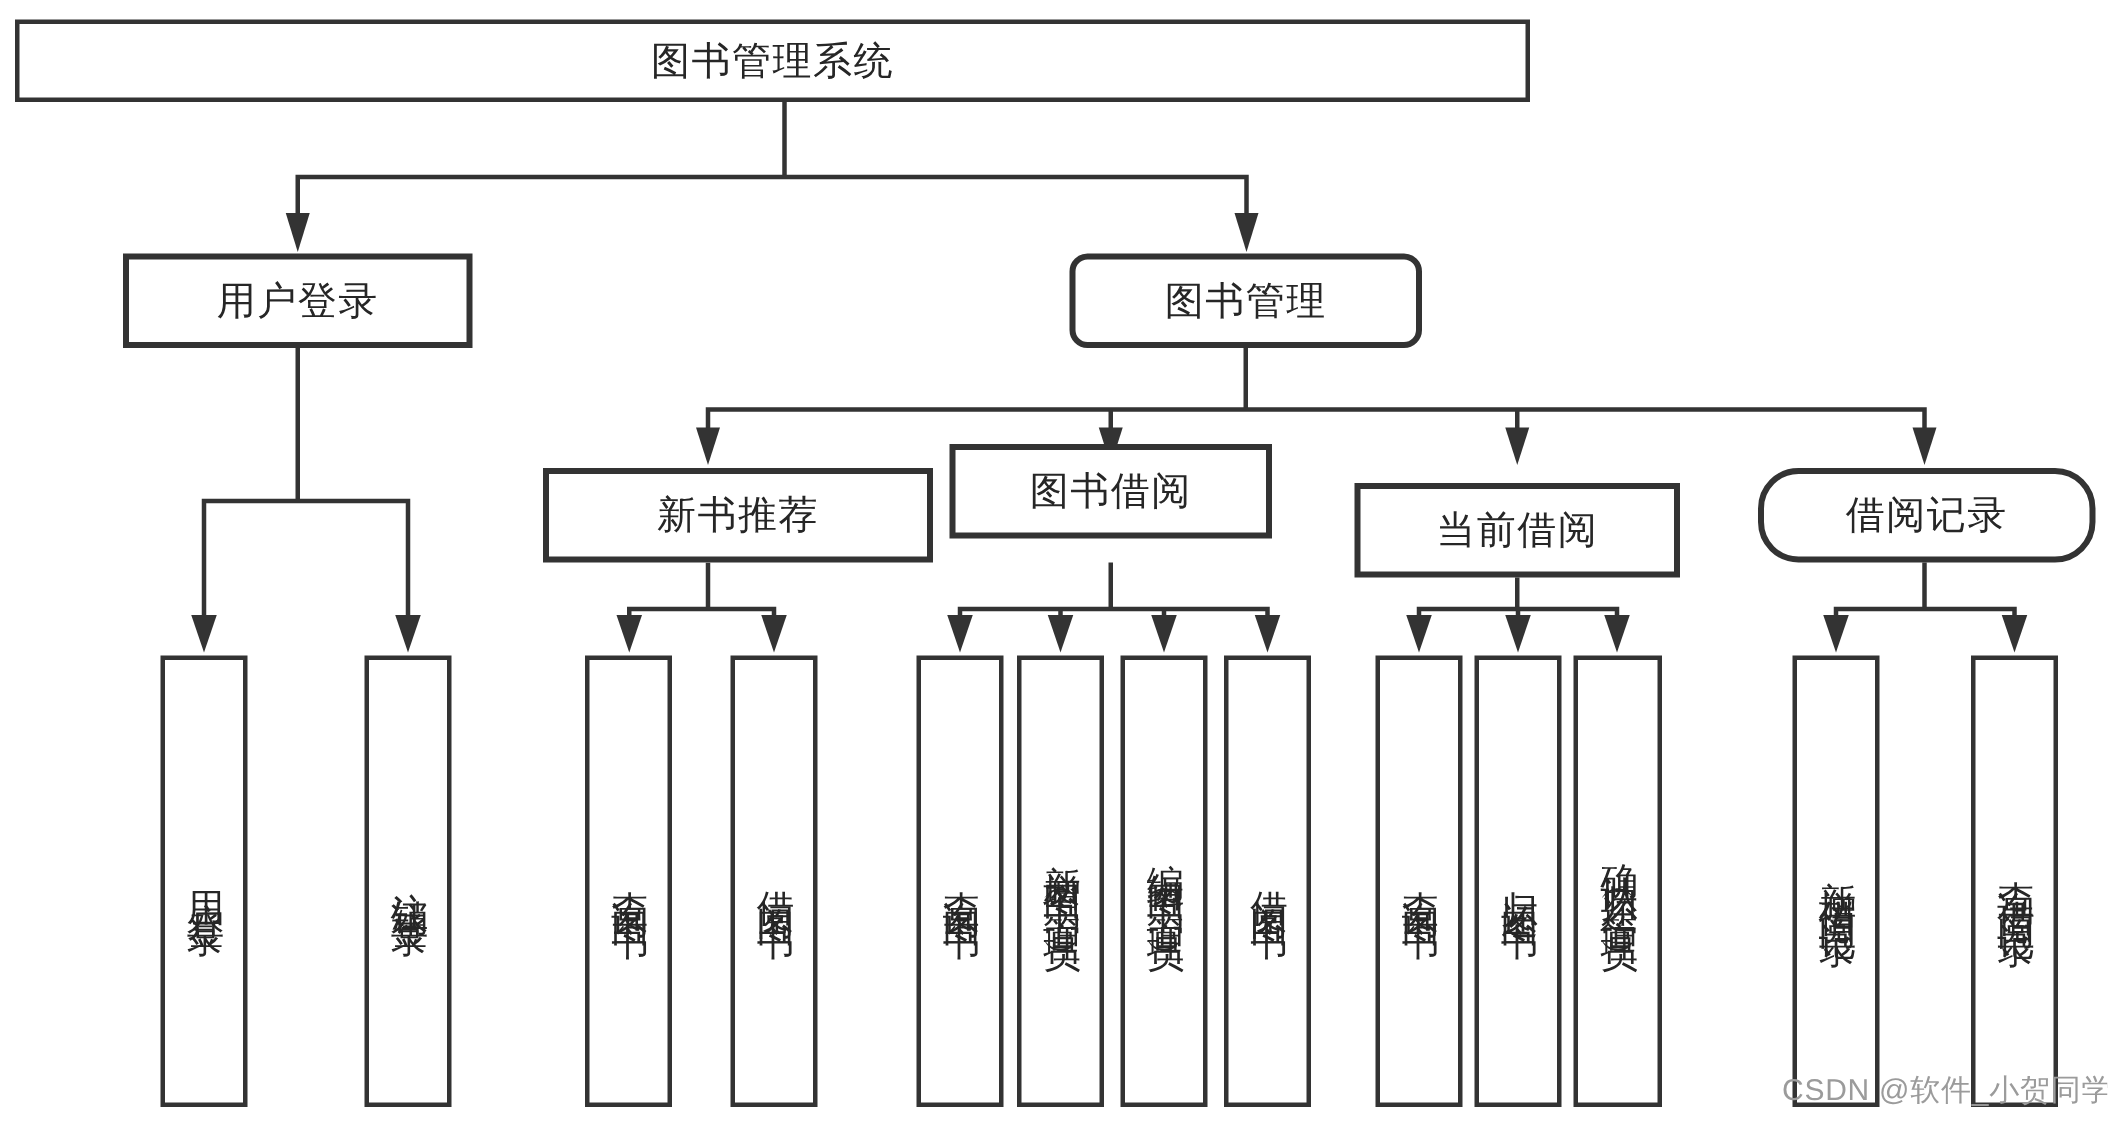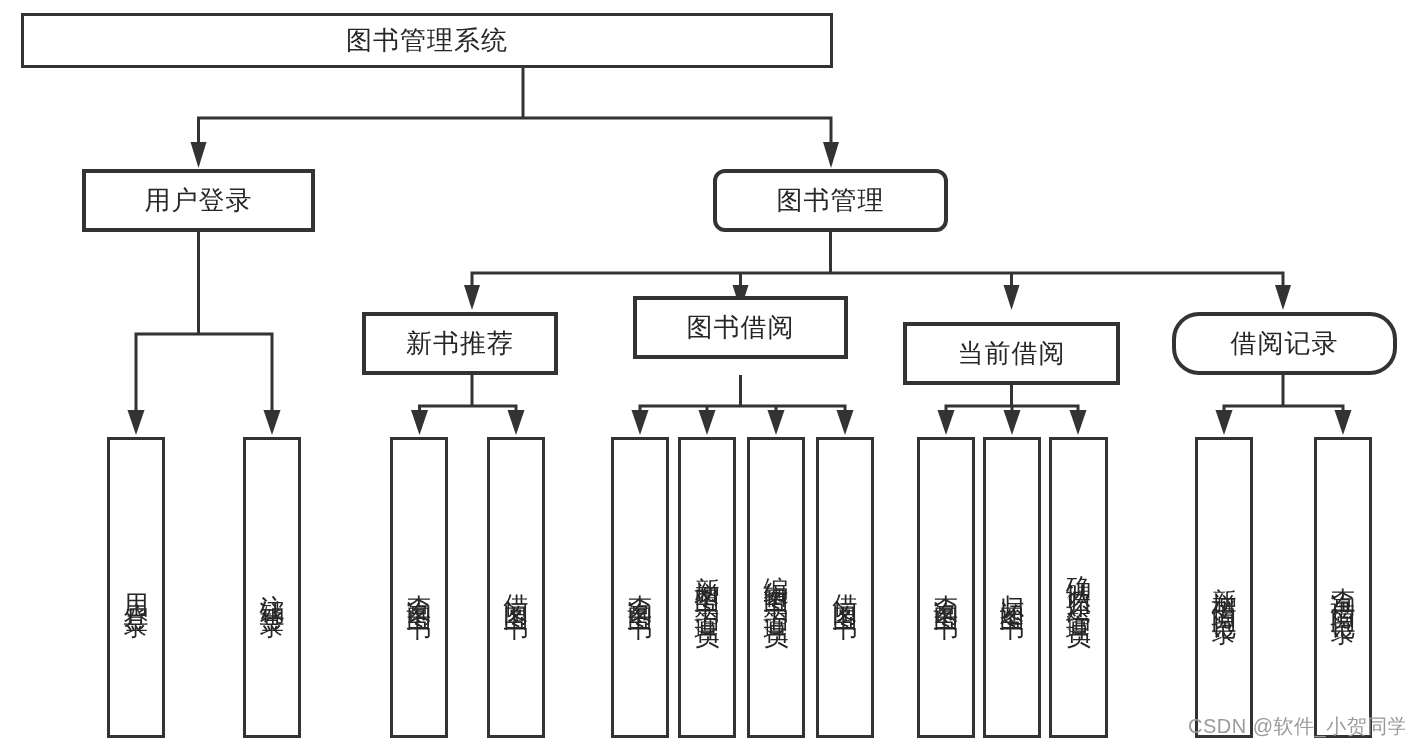--- a/index.html
+++ b/index.html
@@ -14,24 +14,24 @@
   .node{
     position:absolute;z-index:2;
     background:#ffffff;
     border:3px solid #333333;
     box-sizing:border-box;
     display:flex;align-items:center;justify-content:center;
     font-size:26px;color:#262626;letter-spacing:1px;
     white-space:nowrap;
   }
   .lvl2,.lvl3{border-width:4px;}
-  .root{left:21px;top:13px;width:812px;height:55px;}
+  .root{left:10px;top:13px;width:1010px;height:55px;}
   .b-user{left:82px;top:169px;width:233px;height:63px;}
   .b-book{left:713px;top:169px;width:235px;height:63px;border-radius:12px;}
-  .g-recommend{left:362px;top:312px;width:196px;height:63px;align-items:center;}
+  .g-recommend{left:362px;top:312px;width:260px;height:63px;align-items:center;}
   .g-borrow{left:633px;top:296px;width:215px;height:63px;}
   .g-current{left:903px;top:312px;width:217px;height:63px;margin-top:10px;}
   .g-records{left:1172px;top:312px;width:225px;height:63px;border-radius:27px;}
   .leaf{
     position:absolute;z-index:2;top:437px;width:58px;height:301px;
     background:#ffffff;border:3px solid #333333;box-sizing:border-box;
     display:flex;align-items:center;justify-content:center;
   }
   .vtext{
     writing-mode:vertical-rl;text-orientation:mixed;

